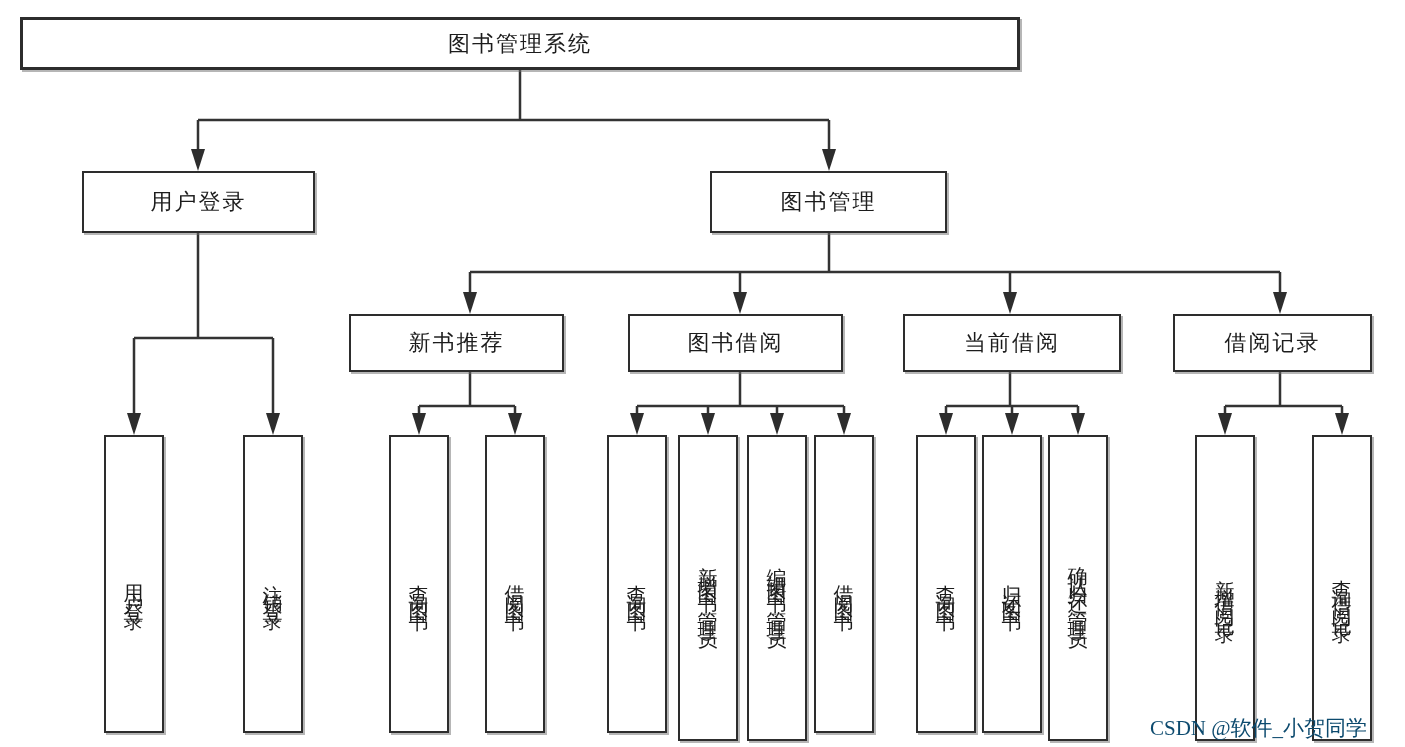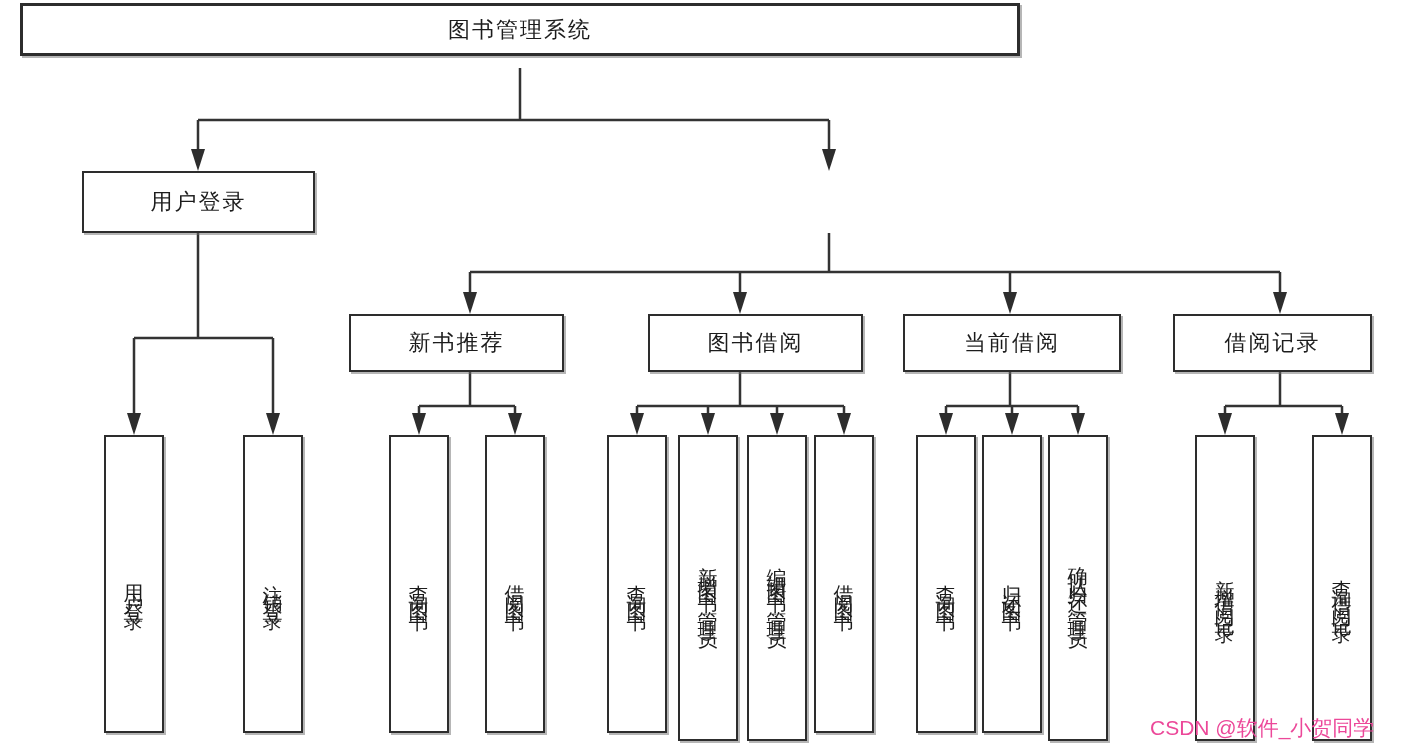--- a/index.html
+++ b/index.html
@@ -16,22 +16,22 @@
   }
   .hbox { font-size:22px; letter-spacing:2px; }
   .root-box { border-width:3px; }
   .leaf {
     writing-mode:vertical-rl; text-orientation:mixed;
     font-size:20px; letter-spacing:9px; line-height:1;
     padding-top:6px;
   }
   .watermark {
     position:absolute; left:1150px; top:714px; width:250px;
-    font-family:Liberation Sans, sans-serif;
-    font-size:21px; color:#ec4899; white-space:nowrap; z-index:5;
+    font-family:Liberation Serif, serif;
+    font-size:21px; color:#0c4a6e; white-space:nowrap; z-index:5;
   }
 </style>
 </head>
 <body>
 
 <div class="stage">
 
   <svg class="wires" viewBox="0 0 1405 747" xmlns="http://www.w3.org/2000/svg">
     <g stroke="#333333" stroke-width="2.5" fill="none">
       <g>
@@ -72,26 +72,27 @@
       <polygon points="770,413 784,413 777,435"></polygon>
       <polygon points="837,413 851,413 844,435"></polygon>
       <polygon points="939,413 953,413 946,435"></polygon>
       <polygon points="1005,413 1019,413 1012,435"></polygon>
       <polygon points="1071,413 1085,413 1078,435"></polygon>
       <polygon points="1218,413 1232,413 1225,435"></polygon>
       <polygon points="1335,413 1349,413 1342,435"></polygon>
     </g>
   </svg>
 
-  <div class="box hbox root-box" style="left:20px;top:3px;width:1000px;height:53px">图书管理系统</div>
+  <div class="box hbox root-box" style="left:20px;top:17px;width:1000px;height:53px">图书管理系统</div>
 
   <div class="box hbox" style="left:82px;top:171px;width:233px;height:62px">用户登录</div>
+  <div class="box hbox" style="left:710px;top:171px;width:237px;height:62px">图书管理</div>
 
   <div class="box hbox" style="left:349px;top:314px;width:215px;height:58px">新书推荐</div>
-  <div class="box hbox" style="left:648px;top:314px;width:215px;height:58px">图书借阅</div>
+  <div class="box hbox" style="left:628px;top:314px;width:215px;height:58px">图书借阅</div>
   <div class="box hbox" style="left:903px;top:314px;width:218px;height:58px">当前借阅</div>
   <div class="box hbox" style="left:1173px;top:314px;width:199px;height:58px">借阅记录</div>
 
   <div class="box leaf" style="left:104px;top:435px;width:60px;height:298px">用户登录</div>
   <div class="box leaf" style="left:243px;top:435px;width:60px;height:298px">注销登录</div>
 
   <div class="box leaf" style="left:389px;top:435px;width:60px;height:298px">查询图书</div>
   <div class="box leaf" style="left:485px;top:435px;width:60px;height:298px">借阅图书</div>
 
   <div class="box leaf" style="left:607px;top:435px;width:60px;height:298px">查询图书</div>

